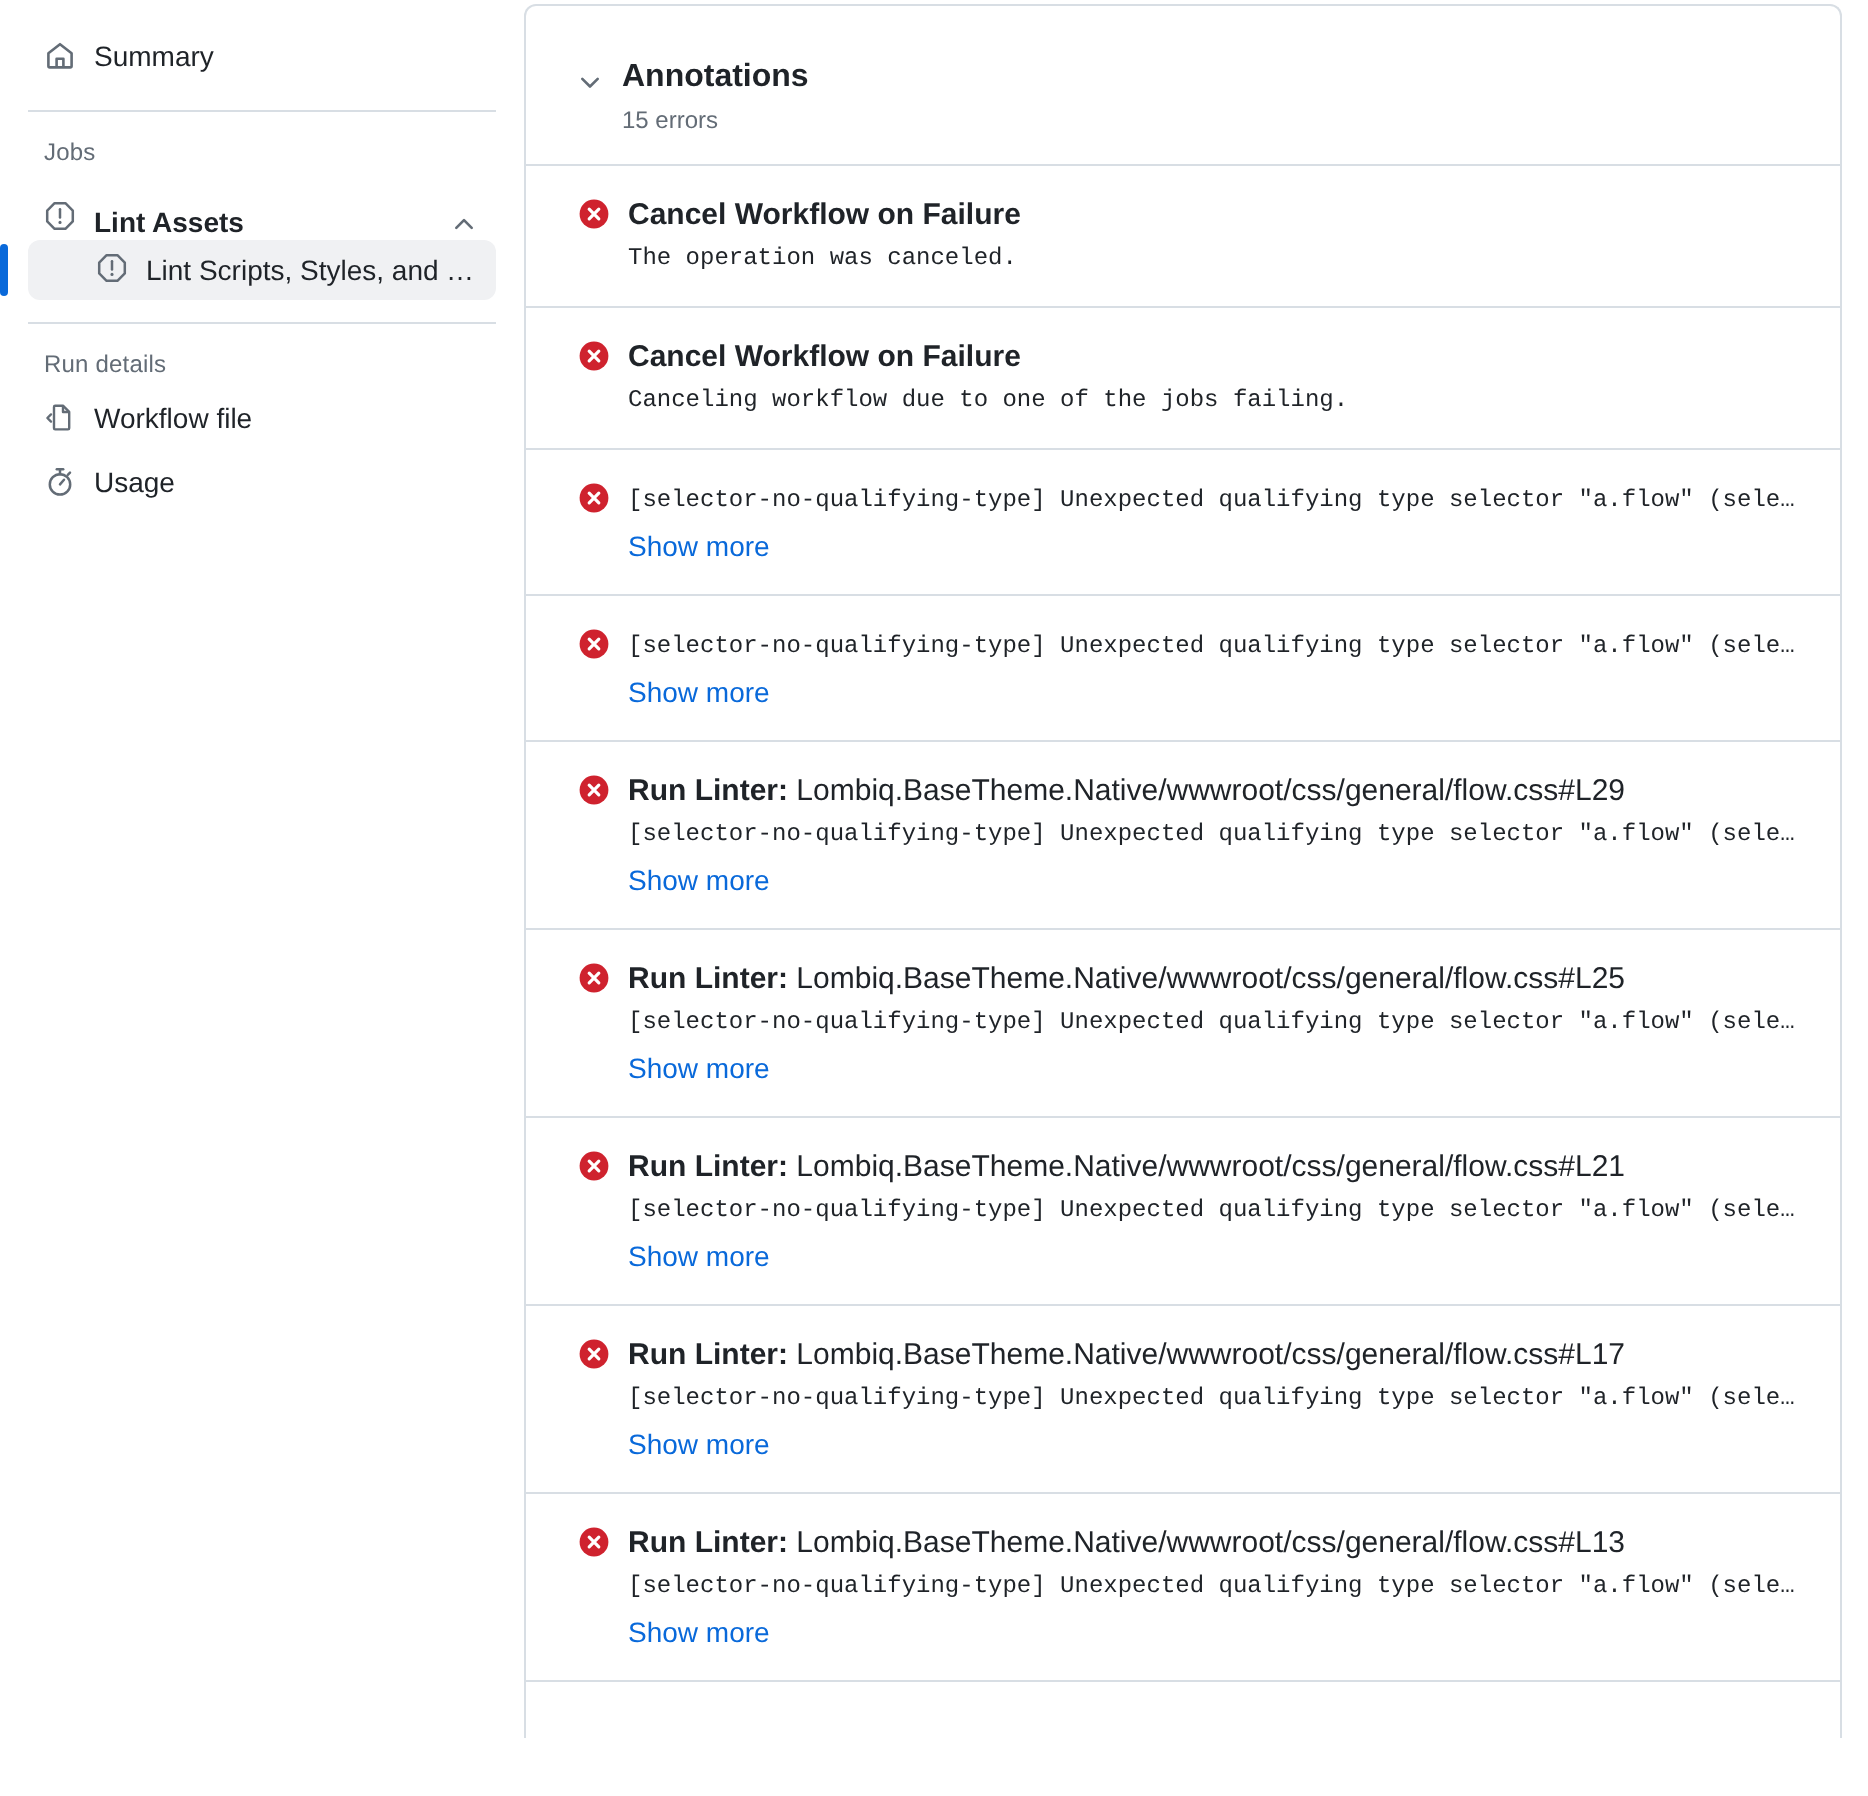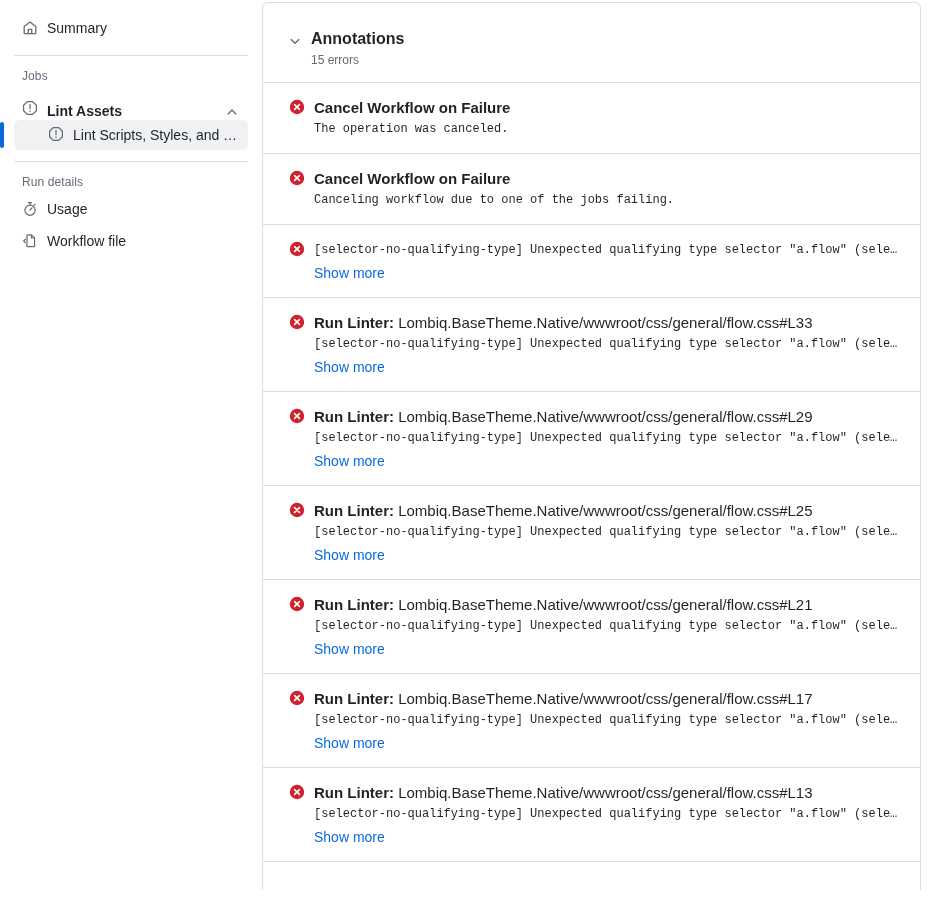--- a/index.html
+++ b/index.html
@@ -268,40 +268,40 @@
         <span class="step-label">Lint Scripts, Styles, and Te…</span>
       </div>
     </div>
 
     <div class="divider"></div>
 
     <div class="section-title">Run details</div>
 
     <div class="nav-row">
       <span class="ico">
+        <svg width="16" height="16" viewBox="0 0 16 16" fill="none" stroke="currentColor" stroke-width="1.2" stroke-linejoin="round">
+          <path d="M5.6 1.9h4l3 3v8.2a.6.6 0 0 1-.6.6H5.6a.6.6 0 0 1-.6-.6V2.5a.6.6 0 0 1 .6-.6Z"></path>
+          <path d="M9.5 1.9v3.1h3"></path>
+          <path d="M3.5 6.2 1.7 8l1.8 1.8" stroke-linecap="round"></path>
+        </svg>
+      </span>
+      <span class="nav-label">Workflow file</span>
+    </div>
+
+    <div class="nav-row">
+      <span class="ico">
         <svg width="16" height="16" viewBox="0 0 16 16" fill="none" stroke="currentColor" stroke-width="1.25" stroke-linejoin="round">
           <circle cx="8" cy="9.2" r="5.1"></circle>
           <path d="M6.4 1.6h3.2" stroke-linecap="round"></path>
           <path d="M8 1.6v2.5" stroke-linecap="round"></path>
           <path d="M11.9 4.4l1.1-1.1" stroke-linecap="round"></path>
           <path d="M8 9.2 10 6.9" stroke-linecap="round"></path>
         </svg>
       </span>
       <span class="nav-label">Usage</span>
-    </div>
-
-    <div class="nav-row">
-      <span class="ico">
-        <svg width="16" height="16" viewBox="0 0 16 16" fill="none" stroke="currentColor" stroke-width="1.2" stroke-linejoin="round">
-          <path d="M5.6 1.9h4l3 3v8.2a.6.6 0 0 1-.6.6H5.6a.6.6 0 0 1-.6-.6V2.5a.6.6 0 0 1 .6-.6Z"></path>
-          <path d="M9.5 1.9v3.1h3"></path>
-          <path d="M3.5 6.2 1.7 8l1.8 1.8" stroke-linecap="round"></path>
-        </svg>
-      </span>
-      <span class="nav-label">Workflow file</span>
     </div>
 
   </div>
 
   <div class="main">
     <div class="card">
 
       <div class="card-header">
         <span class="chev">
           <svg width="14" height="14" viewBox="0 0 16 16" fill="none" stroke="currentColor" stroke-width="1.5" stroke-linecap="round" stroke-linejoin="round">
@@ -348,21 +348,21 @@
             </span>
             <div class="ann-body"><div class="ann-desc">[selector-no-qualifying-type] Unexpected qualifying type selector "a.flow" (selector-no-…</div><div class="show-more">Show more</div></div>
           </div>
           <div class="ann-row">
             <span class="err-icon">
               <svg width="16" height="16" viewBox="0 0 16 16" fill="none">
                 <circle cx="8" cy="8" r="7.2" fill="currentColor"></circle>
                 <path d="M5.6 5.6l4.8 4.8M10.4 5.6l-4.8 4.8" stroke="#ffffff" stroke-width="1.6" stroke-linecap="round"></path>
               </svg>
             </span>
-            <div class="ann-body"><div class="ann-title"><span class="strong">Run Linter:</span><span class="path"> Lombiq.BaseTheme.Native/wwwroot/css/general/flow.css#L33</span></div><div class="ann-desc">[selector-no-qualifying-type] Unexpected qualifying type selector "a.flow" (selector-no-…</div><div class="show-more">Show more</div></div>
+            <div class="ann-body"><div class="ann-desc">[selector-no-qualifying-type] Unexpected qualifying type selector "a.flow" (selector-no-…</div><div class="show-more">Show more</div></div>
           </div>
           <div class="ann-row">
             <span class="err-icon">
               <svg width="16" height="16" viewBox="0 0 16 16" fill="none">
                 <circle cx="8" cy="8" r="7.2" fill="currentColor"></circle>
                 <path d="M5.6 5.6l4.8 4.8M10.4 5.6l-4.8 4.8" stroke="#ffffff" stroke-width="1.6" stroke-linecap="round"></path>
               </svg>
             </span>
             <div class="ann-body"><div class="ann-title"><span class="strong">Run Linter:</span><span class="path"> Lombiq.BaseTheme.Native/wwwroot/css/general/flow.css#L29</span></div><div class="ann-desc">[selector-no-qualifying-type] Unexpected qualifying type selector "a.flow" (selector-no-…</div><div class="show-more">Show more</div></div>
           </div>

